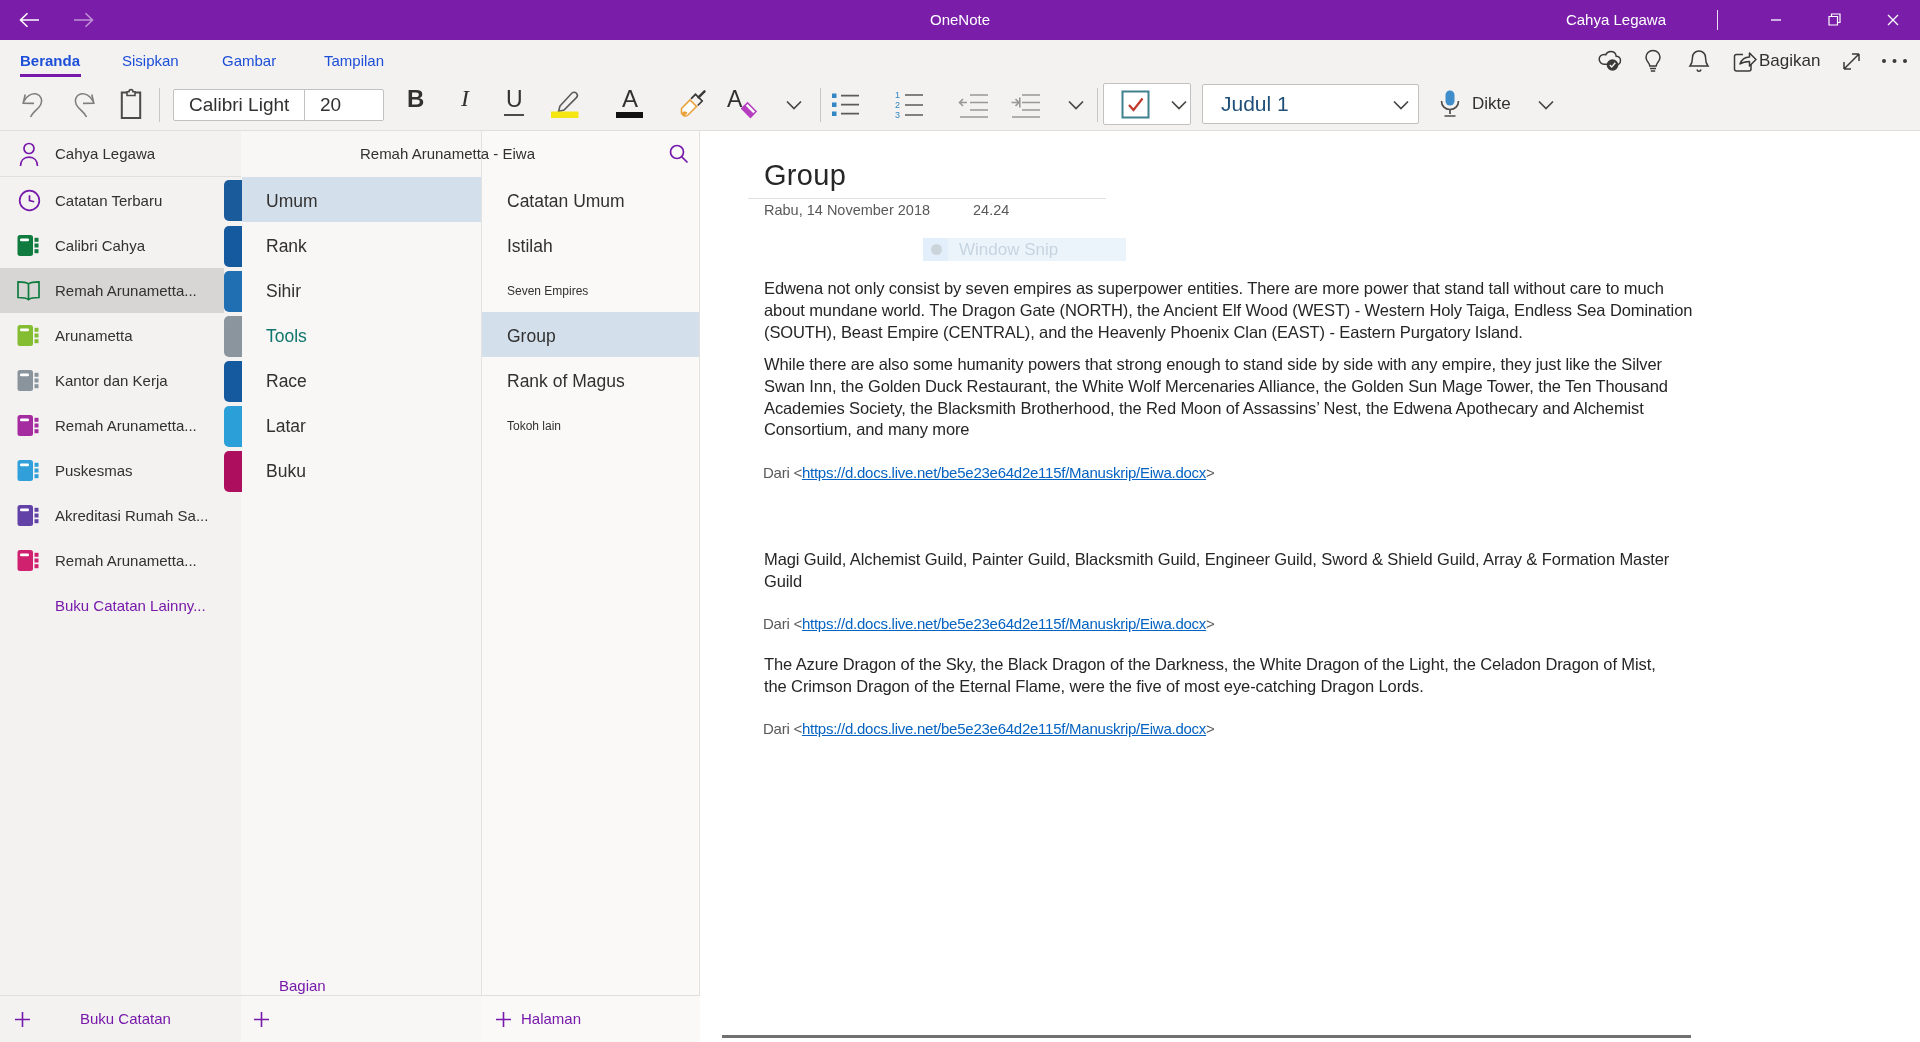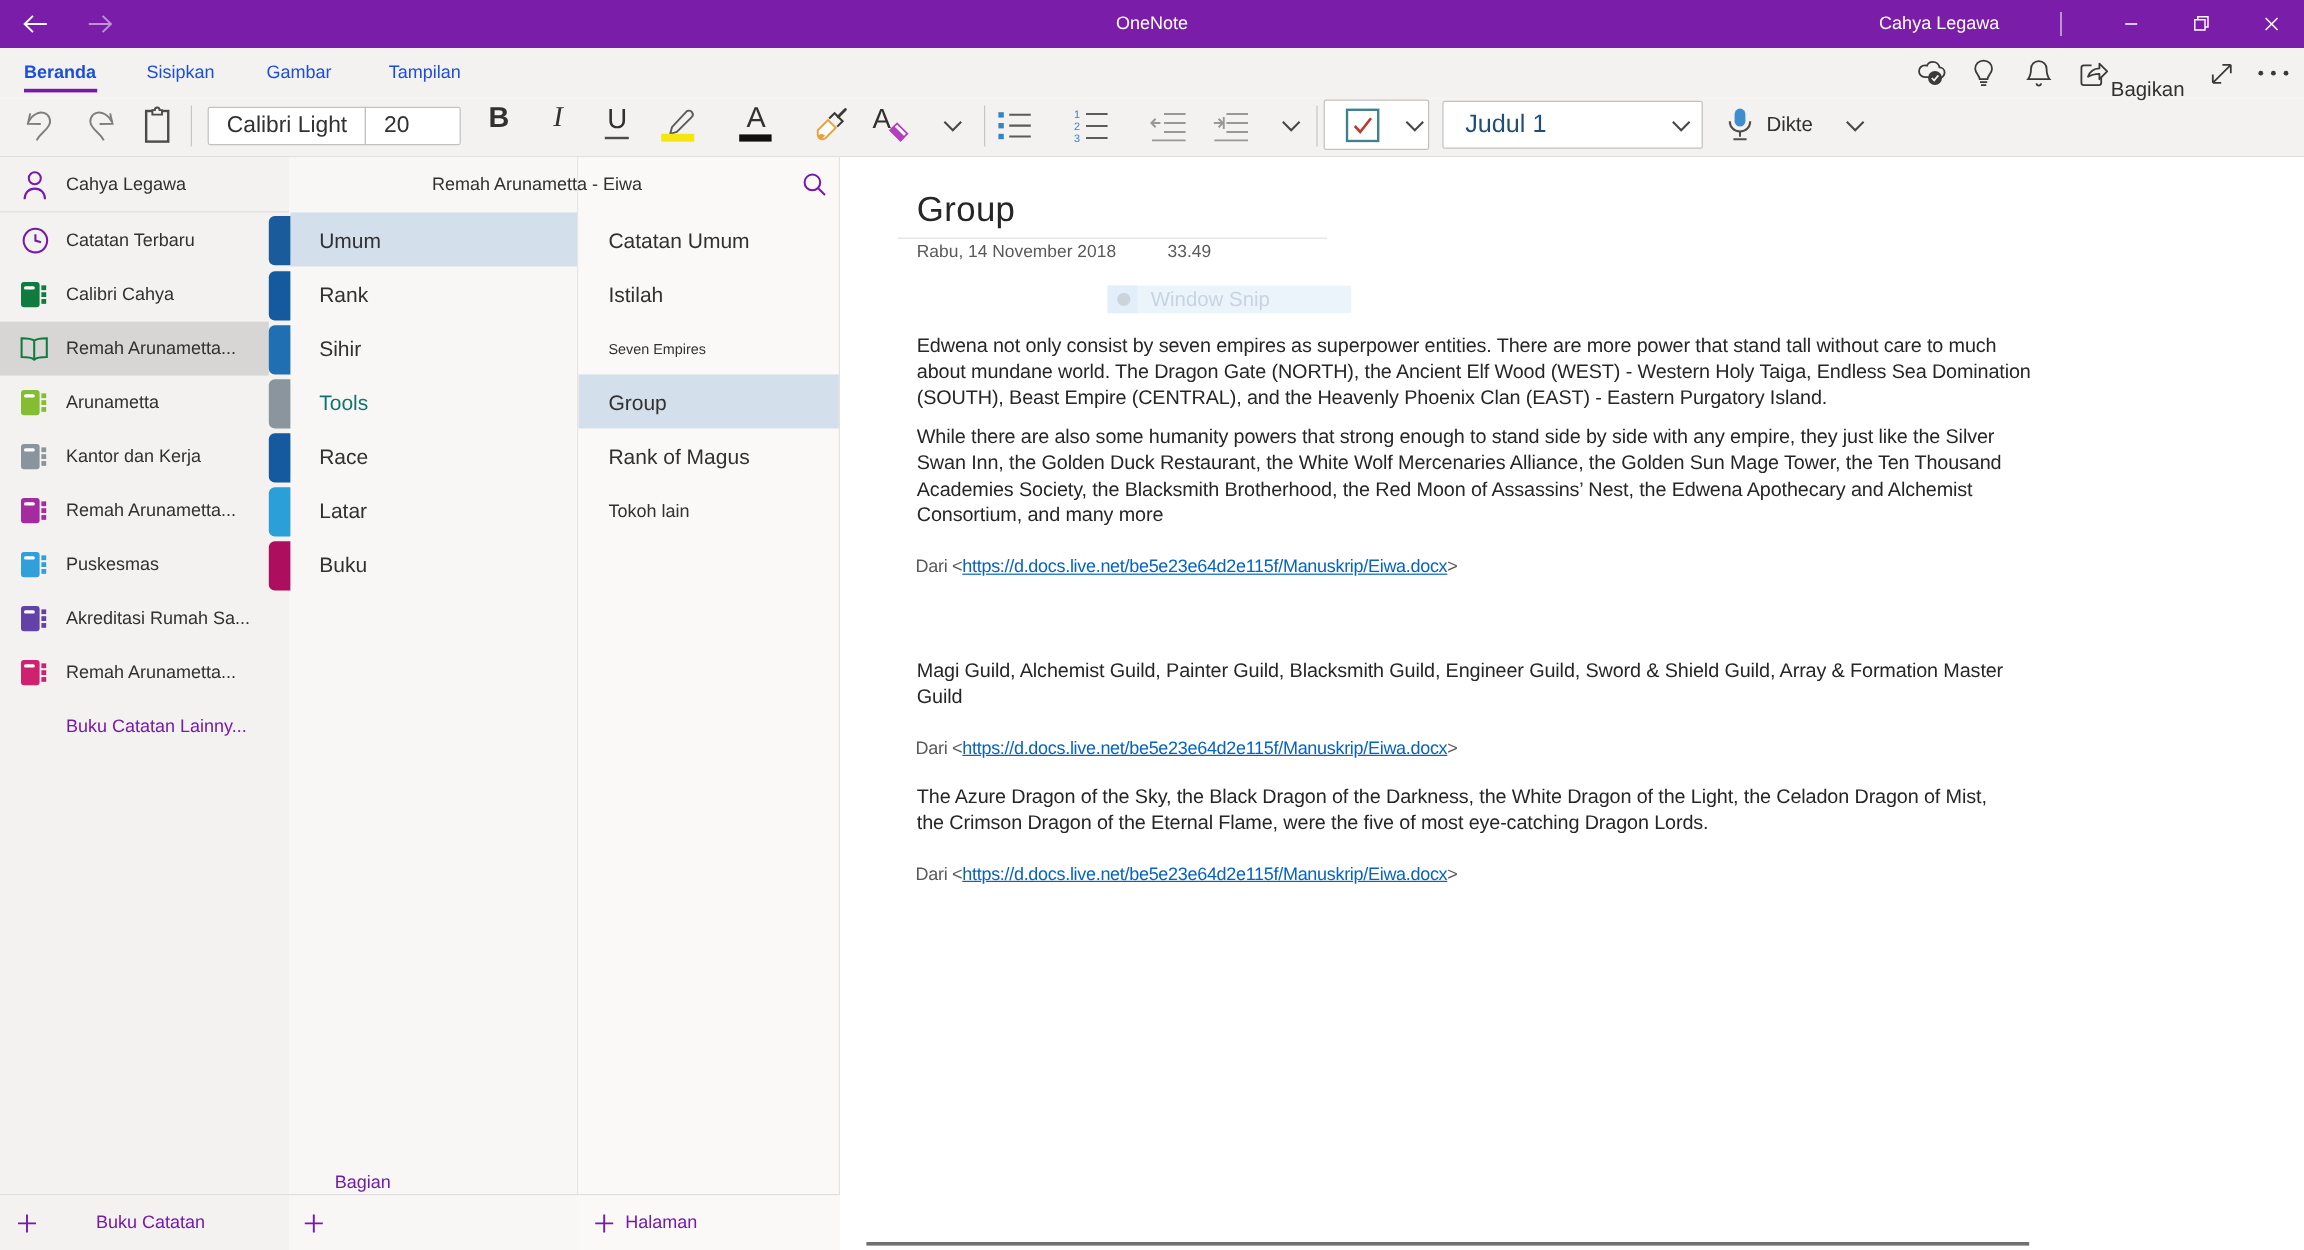--- a/index.html
+++ b/index.html
@@ -189,21 +189,21 @@
   <path d="M6 19.5 H12 M6.8 22 H11.2" stroke="#3b3a39" stroke-width="1.4"></path>
 </svg>
 <svg class="abs" style="left:1688px;top:49px;" width="22" height="25" viewBox="0 0 22 25">
   <path d="M11 2 C14.8 2 17.5 4.8 17.5 8.5 C17.5 12.7 18.6 15.2 20 17 H2 C3.4 15.2 4.5 12.7 4.5 8.5 C4.5 4.8 7.2 2 11 2 Z" fill="none" stroke="#3b3a39" stroke-width="1.5"></path>
   <path d="M9 20.5 C9.2 21.6 10 22.3 11 22.3 C12 22.3 12.8 21.6 13 20.5" fill="none" stroke="#3b3a39" stroke-width="1.5"></path>
 </svg>
 <svg class="abs" style="left:1733px;top:50px;" width="24" height="23" viewBox="0 0 24 23">
   <path d="M10 4.5 H3.5 C2.4 4.5 1.5 5.4 1.5 6.5 V19 C1.5 20.1 2.4 21 3.5 21 H16 C17.1 21 18 20.1 18 19 V14" fill="none" stroke="#3b3a39" stroke-width="1.5"></path>
   <path d="M7 14 C8.5 9.5 12 7.2 16.5 7 L16.5 3 L23 9.5 L16.5 16 L16.5 11.5 C12.8 11.6 9.5 12.3 7 14 Z" fill="none" stroke="#3b3a39" stroke-width="1.5" stroke-linejoin="round"></path>
 </svg>
-<div class="abs" style="left:1759px;top:40px;height:42px;line-height:42px;font-size:17px;color:#323130;margin-top:14px;">Bagikan</div>
+<div class="abs" style="left:1759px;top:40px;height:42px;line-height:42px;font-size:17px;color:#323130;">Bagikan</div>
 <svg class="abs" style="left:1841px;top:51px;" width="21" height="21" viewBox="0 0 21 21">
   <path d="M3 18 L18 3 M18 3 H11 M18 3 V10 M3 18 H10 M3 18 V11" stroke="#3b3a39" stroke-width="1.5" fill="none"></path>
 </svg>
 <svg class="abs" style="left:1881px;top:57px;" width="28" height="8" viewBox="0 0 28 8">
   <circle cx="3" cy="4" r="2" fill="#3b3a39"></circle>
     <circle cx="13.5" cy="4" r="2" fill="#3b3a39"></circle>
     <circle cx="24" cy="4" r="2" fill="#3b3a39"></circle>
 </svg>
 
 <div class="abs sidebar"></div>
@@ -349,32 +349,32 @@
     <path d="M8.5 1 V16 M1 8.5 H16" stroke="#7719aa" stroke-width="1.6"></path>
   </svg>
 <div class="abs" style="left:279px;top:962px;height:47px;line-height:47px;font-size:15px;color:#7719aa;">Bagian</div>
 
 <div class="abs rowsel" style="left:482px;top:312px;width:217px;height:45px;"></div>
 <div class="abs" style="left:507px;top:179px;height:45px;line-height:45px;font-size:17.5px;color:#323130;">Catatan Umum</div>
 <div class="abs" style="left:507px;top:224px;height:45px;line-height:45px;font-size:17.5px;color:#323130;">Istilah</div>
 <div class="abs" style="left:507px;top:269px;height:45px;line-height:45px;font-size:12px;color:#323130;">Seven Empires</div>
 <div class="abs" style="left:507px;top:314px;height:45px;line-height:45px;font-size:17.5px;color:#323130;">Group</div>
 <div class="abs" style="left:507px;top:359px;height:45px;line-height:45px;font-size:17.5px;color:#323130;">Rank of Magus</div>
-<div class="abs" style="left:507px;top:404px;height:45px;line-height:45px;font-size:15px;color:#323130;">Tokoh lain</div>
+<div class="abs" style="left:507px;top:404px;height:45px;line-height:45px;font-size:12px;color:#323130;">Tokoh lain</div>
 
 <div class="abs" style="left:482px;top:995px;width:218px;height:47px;border-top:1px solid #e1dfdd;background:#faf9f8;"></div>
 <svg class="abs" style="left:495px;top:1011px;" width="17" height="17" viewBox="0 0 17 17">
     <path d="M8.5 1 V16 M1 8.5 H16" stroke="#7719aa" stroke-width="1.6"></path>
   </svg>
 <div class="abs" style="left:521px;top:995px;height:47px;line-height:47px;font-size:15px;color:#7719aa;">Halaman</div>
 
 <div class="abs" style="left:764px;top:159px;font-size:29px;font-weight:300;color:#262626;letter-spacing:0.3px;">Group</div>
 <div class="abs" style="left:748px;top:198px;width:358px;height:1px;background:#e0e0e0;"></div>
 <div class="abs" style="left:764px;top:202px;font-size:14.5px;color:#595959;">Rabu, 14 November 2018</div>
-<div class="abs" style="left:973px;top:202px;font-size:14.5px;color:#595959;">33.49</div>
+<div class="abs" style="left:973px;top:202px;font-size:14.5px;color:#595959;">24.24</div>
 
 <div class="abs" style="left:923px;top:238px;width:203px;height:23px;background:#ecf4fb;"></div>
 <div class="abs" style="left:923px;top:238px;width:25px;height:23px;background:#e2eef9;"></div>
 <div class="abs" style="left:931px;top:244px;width:11px;height:11px;border-radius:50%;background:#ccd4db;"></div>
 <div class="abs" style="left:959px;top:238px;height:23px;line-height:23px;font-size:17px;color:#c6d4e1;">Window Snip</div>
 
 <div class="abs body-p" style="top:278px;">Edwena not only consist by seven empires as superpower entities. There are more power that stand tall without care to much<br>about mundane world. The Dragon Gate (NORTH), the Ancient Elf Wood (WEST) - Western Holy Taiga, Endless Sea Domination<br>(SOUTH), Beast Empire (CENTRAL), and the Heavenly Phoenix Clan (EAST) - Eastern Purgatory Island.</div>
 
 <div class="abs body-p" style="top:354px;">While there are also some humanity powers that strong enough to stand side by side with any empire, they just like the Silver<br>Swan Inn, the Golden Duck Restaurant, the White Wolf Mercenaries Alliance, the Golden Sun Mage Tower, the Ten Thousand<br>Academies Society, the Blacksmith Brotherhood, the Red Moon of Assassins’ Nest, the Edwena Apothecary and Alchemist<br>Consortium, and many more</div>
 

